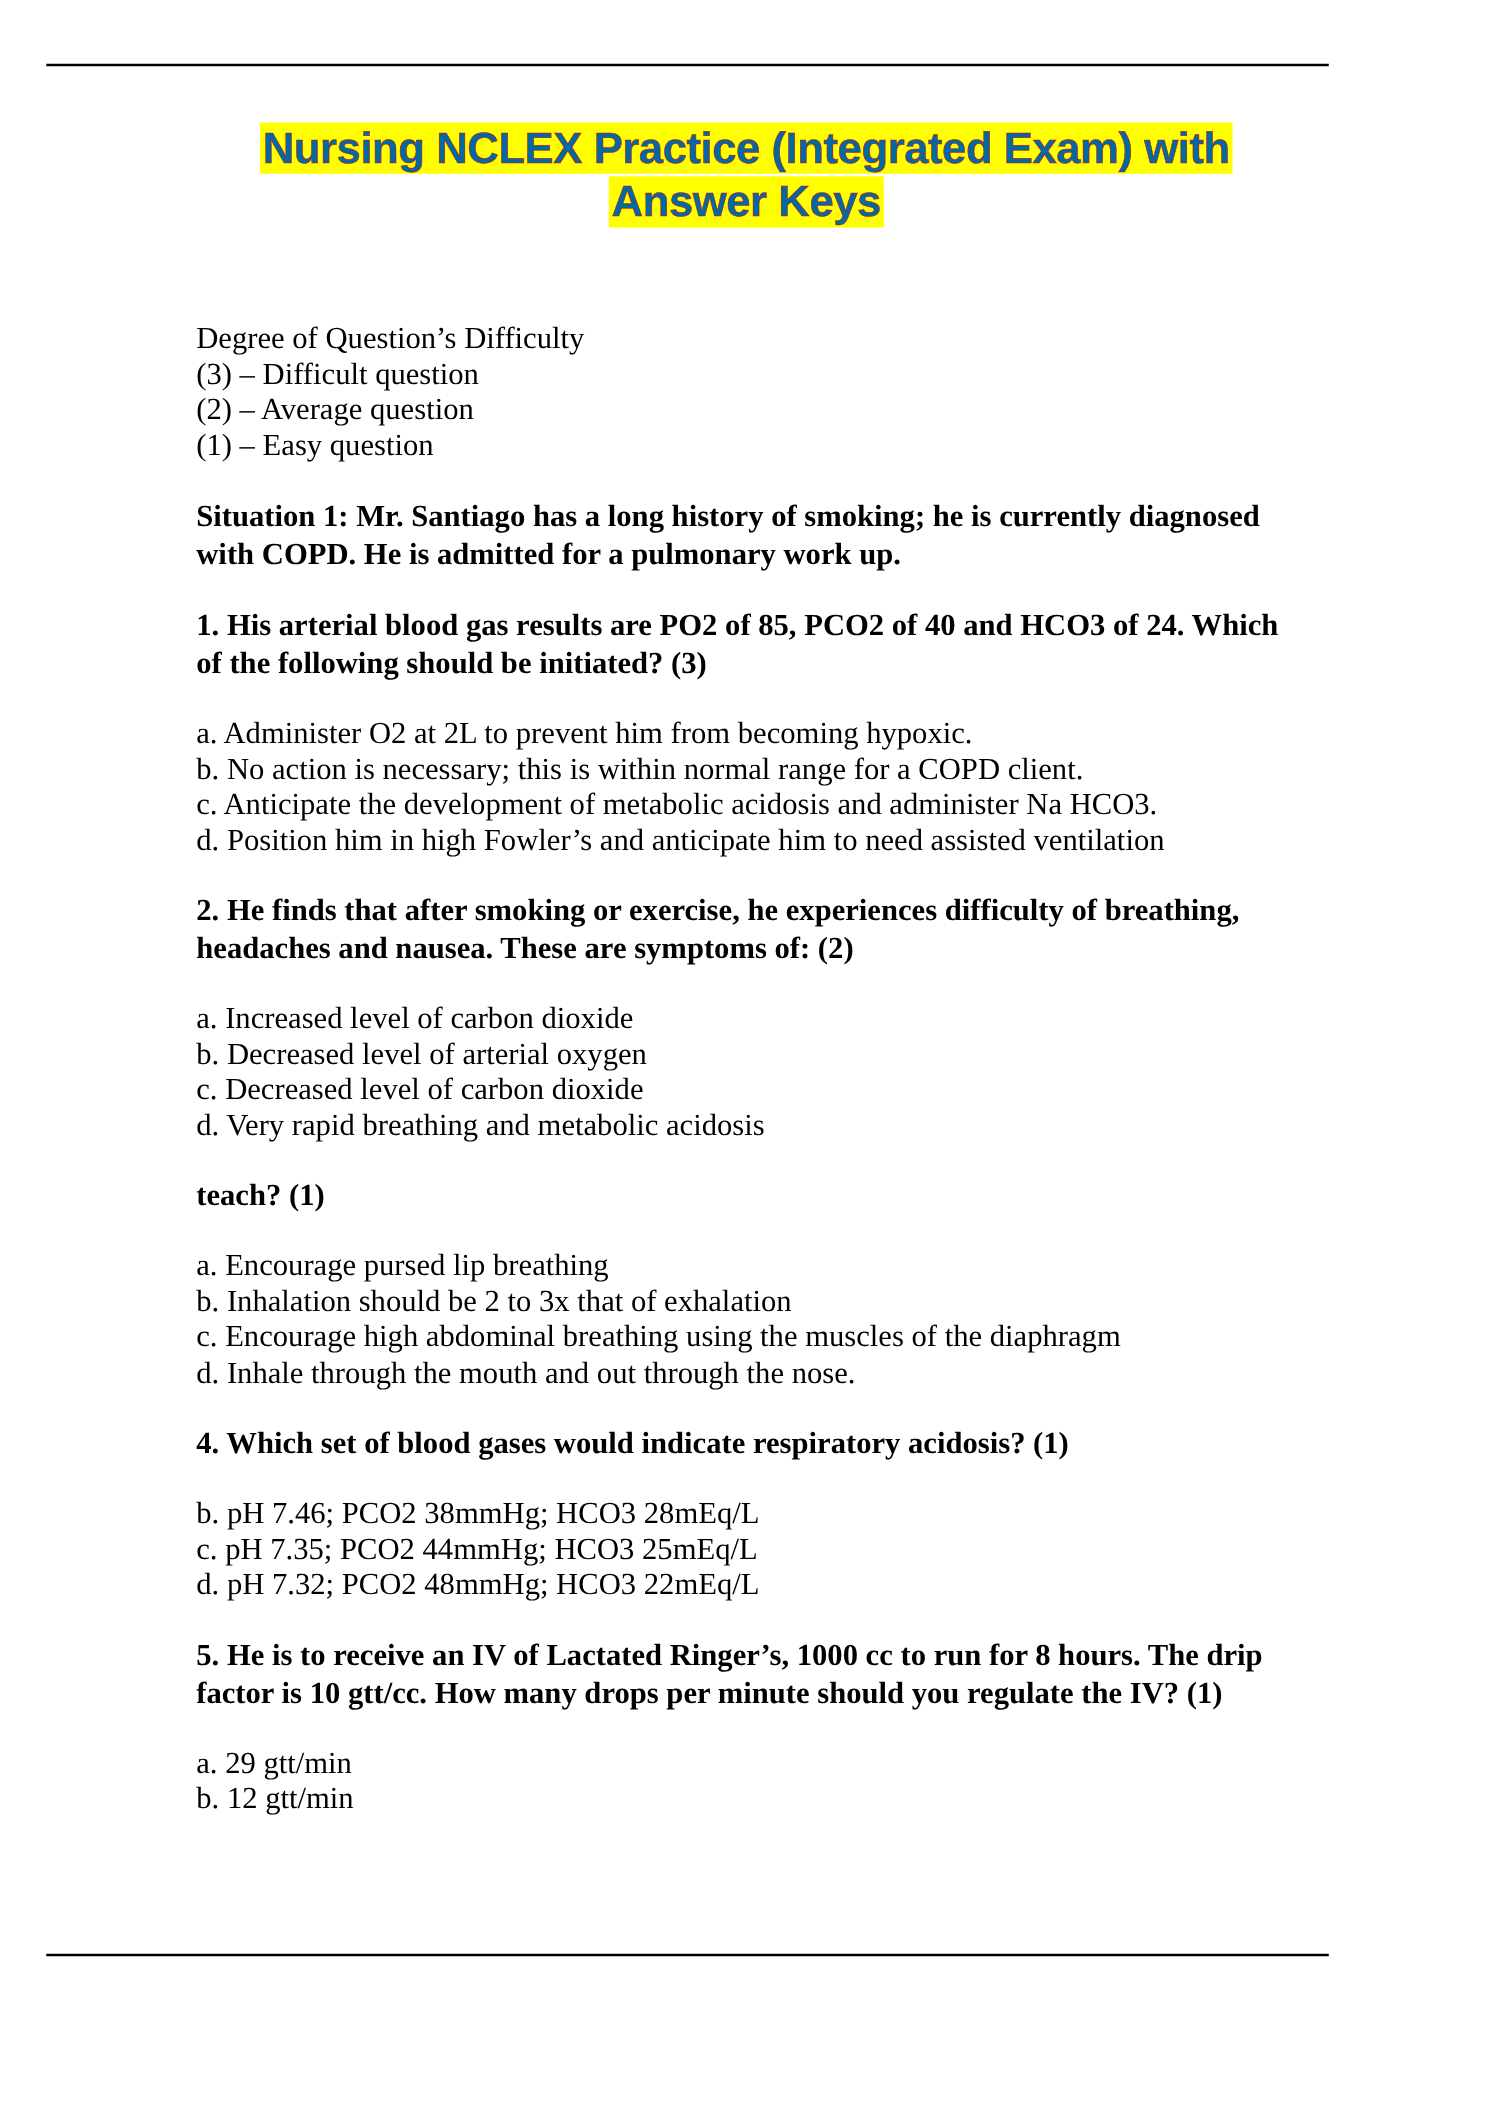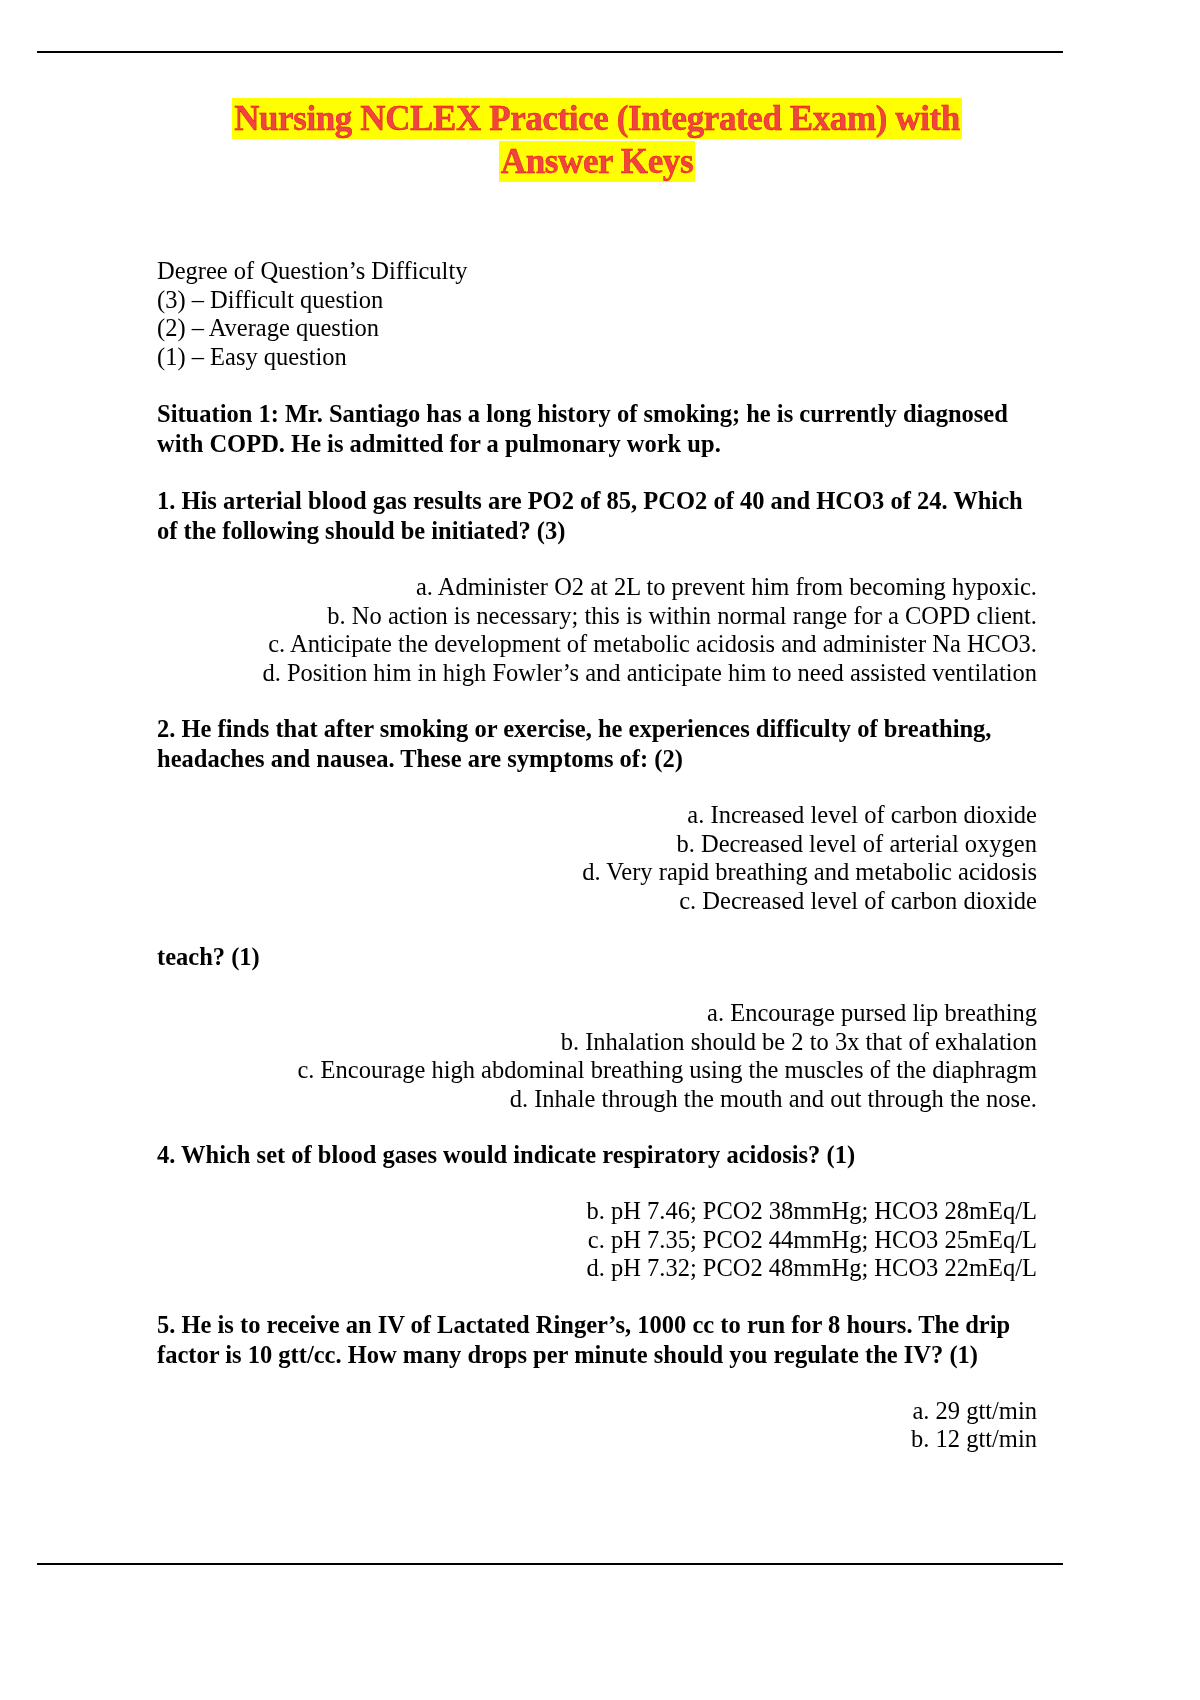--- a/index.html
+++ b/index.html
@@ -38,22 +38,22 @@
   }
 
   .title-block {
     text-align: center;
     margin: 0 0 0 0;
     line-height: 1.22;
   }
   .title-line {
     display: inline;
     background: #ffff00;
-    color: #ef4444;
-    font-family: Liberation Serif, serif;
+    color: #0369a1;
+    font-family: Liberation Sans, sans-serif;
     font-weight: bold;
     font-size: 35px;
     letter-spacing: -0.4px;
     transform: scaleX(0.93);
     -webkit-text-stroke: 0.4px #ee0000;
     padding: 1px 2px;
     box-decoration-break: clone;
     -webkit-box-decoration-break: clone;
   }
   .title-wrap {
@@ -85,21 +85,21 @@
     line-height: 30px;
     font-weight: bold;
     margin: 0;
   }
 
   .options {
     font-size: 24.5px;
     line-height: 28.5px;
     margin: 0;
   }
-  .options div { white-space: nowrap; text-align: right; }
+  .options div { white-space: nowrap; }
 
   .spacer-q { height: 27px; }
   .spacer-o { height: 27px; }
 </style>
 </head>
 <body>
 
 <div class="page">
 
   <div class="rule rule-top"></div>
@@ -144,22 +144,22 @@
     <div class="spacer-q"></div>
 
     <div class="qstem">
       <div>2. He finds that after smoking or exercise, he experiences difficulty of breathing,</div>
       <div>headaches and nausea. These are symptoms of: (2)</div>
     </div>
     <div class="spacer-o"></div>
     <div class="options">
       <div>a. Increased level of carbon dioxide</div>
       <div>b. Decreased level of arterial oxygen</div>
+      <div>c. Decreased level of carbon dioxide</div>
       <div>d. Very rapid breathing and metabolic acidosis</div>
-      <div>c. Decreased level of carbon dioxide</div>
     </div>
 
     <div class="spacer-q"></div>
 
     <div class="qstem">
       <div>teach? (1)</div>
     </div>
     <div class="spacer-o"></div>
     <div class="options">
       <div>a. Encourage pursed lip breathing</div>

